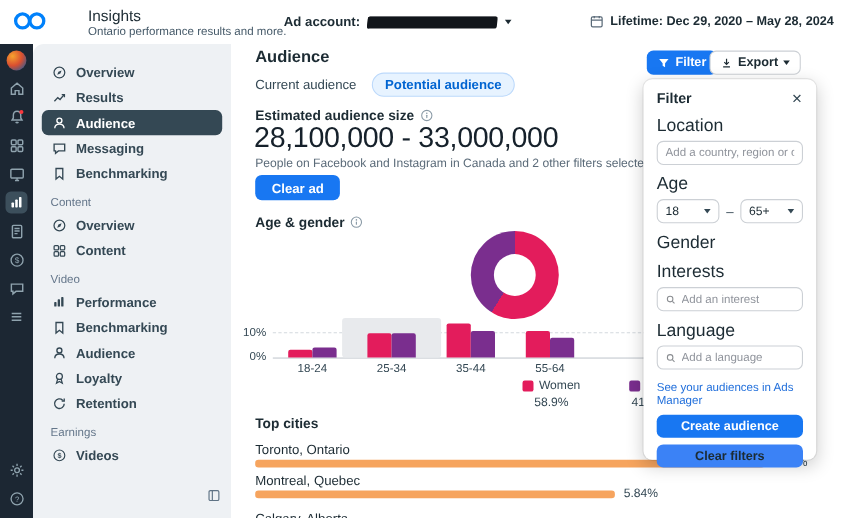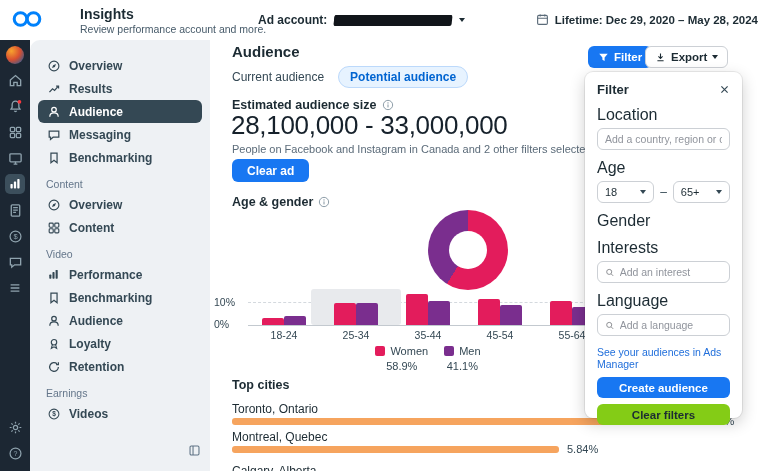--- a/index.html
+++ b/index.html
@@ -3,21 +3,21 @@
 <meta charset="utf-8">
 <style>
   html,body{margin:0;padding:0;background:#fff}
   .screen{position:relative;width:768px;height:471px;overflow:hidden;background:#fff;
     font-family:"Liberation Sans","DejaVu Sans",sans-serif;font-size:12px;color:#1c2b33}
   svg{display:block}
 
   
   .topbar{position:absolute;top:0;left:0;right:0;height:40px;background:#fff;z-index:5}
   .logo{position:absolute;left:10px;top:10px}
-  .app-title{position:absolute;left:80px;top:6px;font-size:14px;font-weight:700}
+  .app-title{position:absolute;left:80px;top:6px;font-size:14px;font-weight:400}
   .app-sub{position:absolute;left:80px;top:23px;font-size:10.5px;color:#465a69}
   .acct{position:absolute;left:258px;top:12px;display:flex;align-items:center;gap:7px;height:16px}
   .acct-label{font-weight:700;font-size:12px}
   .redact{width:118px;height:11px;background:#11151a;border-radius:2px;transform:skewX(-6deg);box-shadow:2px 1px 0 #11151a inset}
   .tri{width:0;height:0;border-left:3.5px solid transparent;border-right:3.5px solid transparent;border-top:4.5px solid #65676b}
   .tri.dark{border-top-color:#1c2b33}
   .daterange{position:absolute;right:10px;top:13px;display:flex;align-items:center;gap:6px;font-weight:700;font-size:11.5px}
 
   
   .rail{position:absolute;left:0;top:40px;bottom:0;width:30px;background:#1c2733;display:flex;
@@ -49,28 +49,28 @@
   .big-num{font-size:26px;letter-spacing:-.3px;color:#16212b}
   .caption{font-size:11px;color:#5b6b79}
   .btn-primary{background:#1877f2;color:#fff;border-radius:6px;font-weight:700;font-size:12px;
     display:inline-flex;align-items:center;justify-content:center;height:23px;padding:0 15px}
 
   
   .donut{width:80px;height:80px;border-radius:50%;position:relative}
   .donut-hole{position:absolute;inset:21px;background:#fff;border-radius:50%}
 
   
-  .ytick{width:28px;text-align:left;font-size:10.5px;color:#344854}
+  .ytick{width:28px;text-align:right;font-size:10.5px;color:#344854}
   .plot{display:flex;border-bottom:1px solid #c3c9cf}
   .grid10{position:absolute;left:0;right:0;bottom:22px;border-top:1px dashed #d4d9de}
   .bar-group{position:relative;width:72px;height:100%}
   .bar-group.hl::before{content:"";position:absolute;left:-9px;right:-9px;top:-3px;bottom:0;background:#e8eaed;border-radius:3px}
   .bar{position:absolute;bottom:0;width:22px;border-radius:2px 2px 0 0;z-index:1}
   .xlabel{position:absolute;top:100%;margin-top:4px;width:100%;text-align:center;font-size:10.5px;color:#344854}
-  .legend{display:flex;justify-content:center;gap:16px;width:360px}
+  .legend{display:flex;justify-content:flex-end;gap:44px;width:360px}
   .legend-item{font-size:11px;color:#344854;text-align:center}
   .lrow{display:flex;align-items:center;justify-content:center;gap:5px;font-weight:400}
   .swatch{width:10px;height:10px;border-radius:2px}
   .lpct{margin-top:3px}
 
   
   .city-label{font-size:12px;color:#1c2b33}
   .city-bar{height:7px;border-radius:3px}
   .city-value{font-size:11px;color:#344854}
 
@@ -91,34 +91,34 @@
   .inp input::placeholder{color:#90949c}
   .selrow{display:flex;align-items:center;gap:6px;margin-top:4px}
   .select{height:22px;border:1px solid #ccd0d5;border-radius:6px;display:flex;align-items:center;justify-content:space-between;
     padding:0 7px;font-size:11px;flex:1;box-sizing:border-box;background:#fff}
   .select .tri{border-top-color:#344854}
   .sep{color:#344854}
   .plink{display:block;color:#216fdb;font-size:10.5px;margin-top:10px;text-decoration:none}
   .btn-block{height:21px;border-radius:6px;margin-top:7px;display:flex;align-items:center;justify-content:center;
     font-weight:700;font-size:11.5px}
   .btn-block.blue{background:#1877f2;color:#fff}
-  .btn-block.sec{background:#84cc16;color:#1c2b33;margin-top:6px}
+  .btn-block.sec{background:#3b82f6;color:#1c2b33;margin-top:6px}
 </style>
 </head>
 <body>
 
 <div class="screen">
 
   <header class="topbar">
     <svg class="logo" width="34" height="18" viewBox="0 0 34 18" fill="none" stroke="#0081fb" stroke-width="3">
       <circle cx="10.5" cy="9" r="6.3"></circle>
         <circle cx="23.5" cy="9" r="6.3"></circle>
     </svg>
     <div class="app-title">Insights</div>
-    <div class="app-sub">Review performance account and more.</div>
+    <div class="app-sub">Ontario performance results and more.</div>
     <div class="acct">
       <span class="acct-label">Ad account:</span>
       <span class="redact"></span>
       <span class="tri dark"></span>
     </div>
     <div class="daterange">
       <svg width="13" height="13" viewBox="0 0 16 16" fill="none" stroke="#5b6b79" stroke-width="1.4">
         <rect x="2" y="3" width="12" height="11" rx="1.5"></rect>
           <path d="M2 6.5h12M5.2 1.8v2.6M10.8 1.8v2.6"></path>
       </svg>
@@ -374,25 +374,20 @@
           <div class="bar" style="left: 14px; height: 22px; background: rgb(227, 28, 92);"></div>
           <div class="bar" style="left: 36px; height: 22px; background: rgb(122, 46, 142);"></div>
           <div class="xlabel">25-34</div>
         </div>
         <div class="bar-group">
           <div class="bar" style="left: 14px; height: 30.8px; background: rgb(227, 28, 92);"></div>
           <div class="bar" style="left: 36px; height: 24.2px; background: rgb(122, 46, 142);"></div>
           <div class="xlabel">35-44</div>
         </div>
         <div class="bar-group">
-          <div class="bar" style="left: 14px; height: 26.4px; background: rgb(227, 28, 92);"></div>
-          <div class="bar" style="left: 36px; height: 19.8px; background: rgb(122, 46, 142);"></div>
-          <div class="xlabel">45-54</div>
-        </div>
-        <div class="bar-group">
           <div class="bar" style="left: 14px; height: 24.2px; background: rgb(227, 28, 92);"></div>
           <div class="bar" style="left: 36px; height: 17.6px; background: rgb(122, 46, 142);"></div>
           <div class="xlabel">55-64</div>
         </div>
       </div>
 
     <div class="abs legend" style="left:38px;top:305px">
       <div class="legend-item">
         <div class="lrow">
             <span class="swatch" style="background: rgb(227, 28, 92);"></span>

